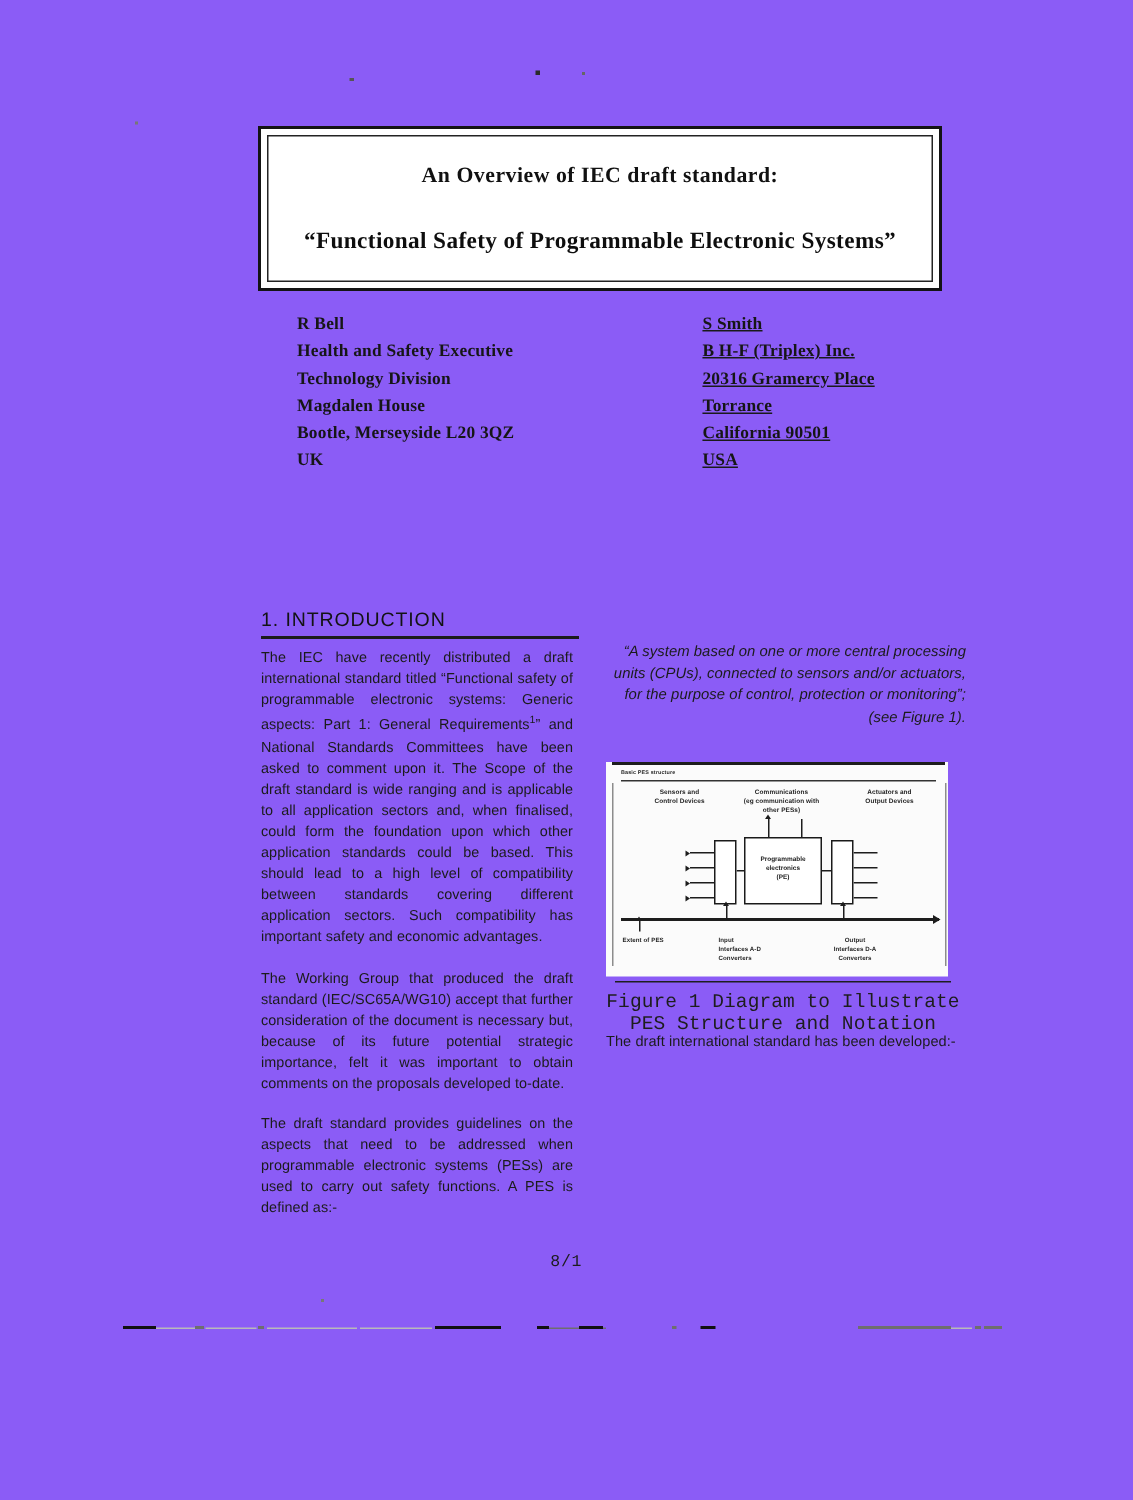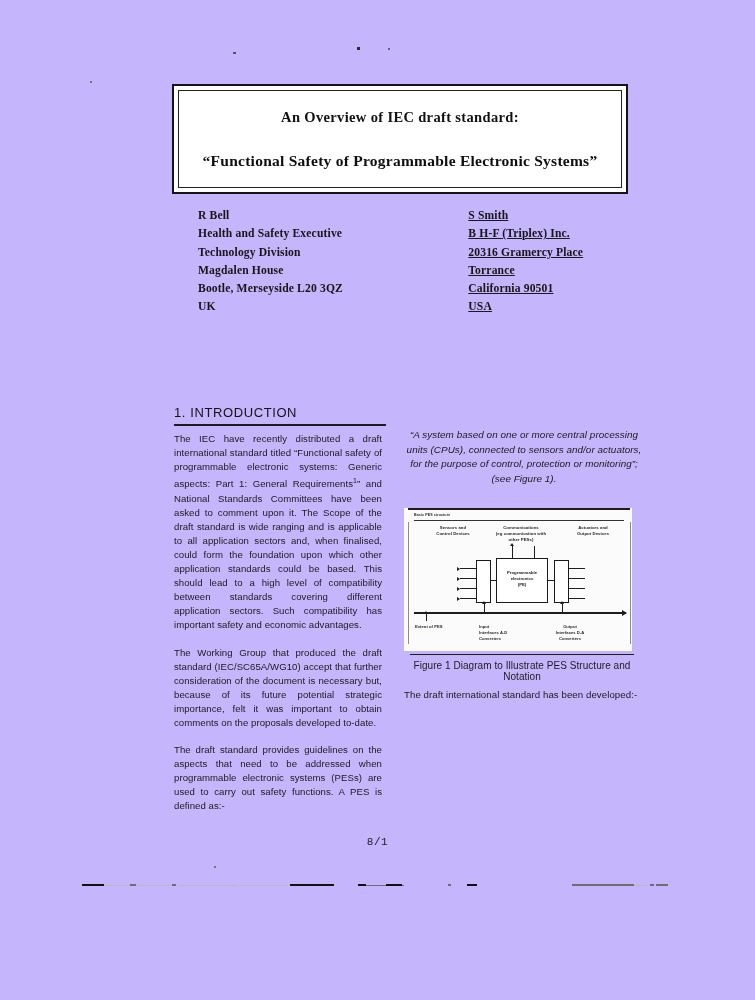--- a/index.html
+++ b/index.html
@@ -16,21 +16,21 @@
     font-family: "Liberation Sans", sans-serif;
     color: #1a1a1a;
     -webkit-font-smoothing: none;
   }
 
   
   .page {
     position: absolute;
     left: 0; top: 0;
     width: 755px; height: 1000px;
-    background: #c4b5fd;
+    background: #8b5cf6;
   }
 
   
   .speckle {
     position: absolute;
     background: #2b2b2b;
     pointer-events: none;
   }
   .rule-artifact {
     position: absolute;
@@ -145,21 +145,21 @@
   }
   .body-p sup { font-size: 7px; vertical-align: super; }
 
   .quote-p {
     font-family: "Liberation Sans", sans-serif;
     font-style: italic;
     font-size: 9.9px;
     line-height: 14.6px;
     color: #1b1b1b;
     margin: 0;
-    text-align: center;
+    text-align: right;
     letter-spacing: 0.05px;
   }
 
   .rc-p {
     font-family: "Liberation Sans", sans-serif;
     font-size: 9.7px;
     line-height: 14.3px;
     color: #1b1b1b;
     margin: 0;
     letter-spacing: 0.05px;
@@ -327,22 +327,22 @@
   .fig-sideframe-r {
     position: absolute; right: 1px; top: 14px; width: 1px; height: 122px;
     background: #8c8c8c;
   }
 
   .fig-caption {
     position: absolute;
     left: 404px;
     top: 660px;
     width: 236px;
-    font-family: Liberation Sans, sans-serif;
-    font-size: 10px;
+    font-family: Liberation Mono, monospace;
+    font-size: 13px;
     color: #1d1d1d;
     text-align: center;
     letter-spacing: 0.05px;
   }
   .fig-caption-rule {
     position: absolute;
     left: 410px; top: 654px; width: 224px; height: 1.4px;
     background: #1e1e1e;
   }
 

